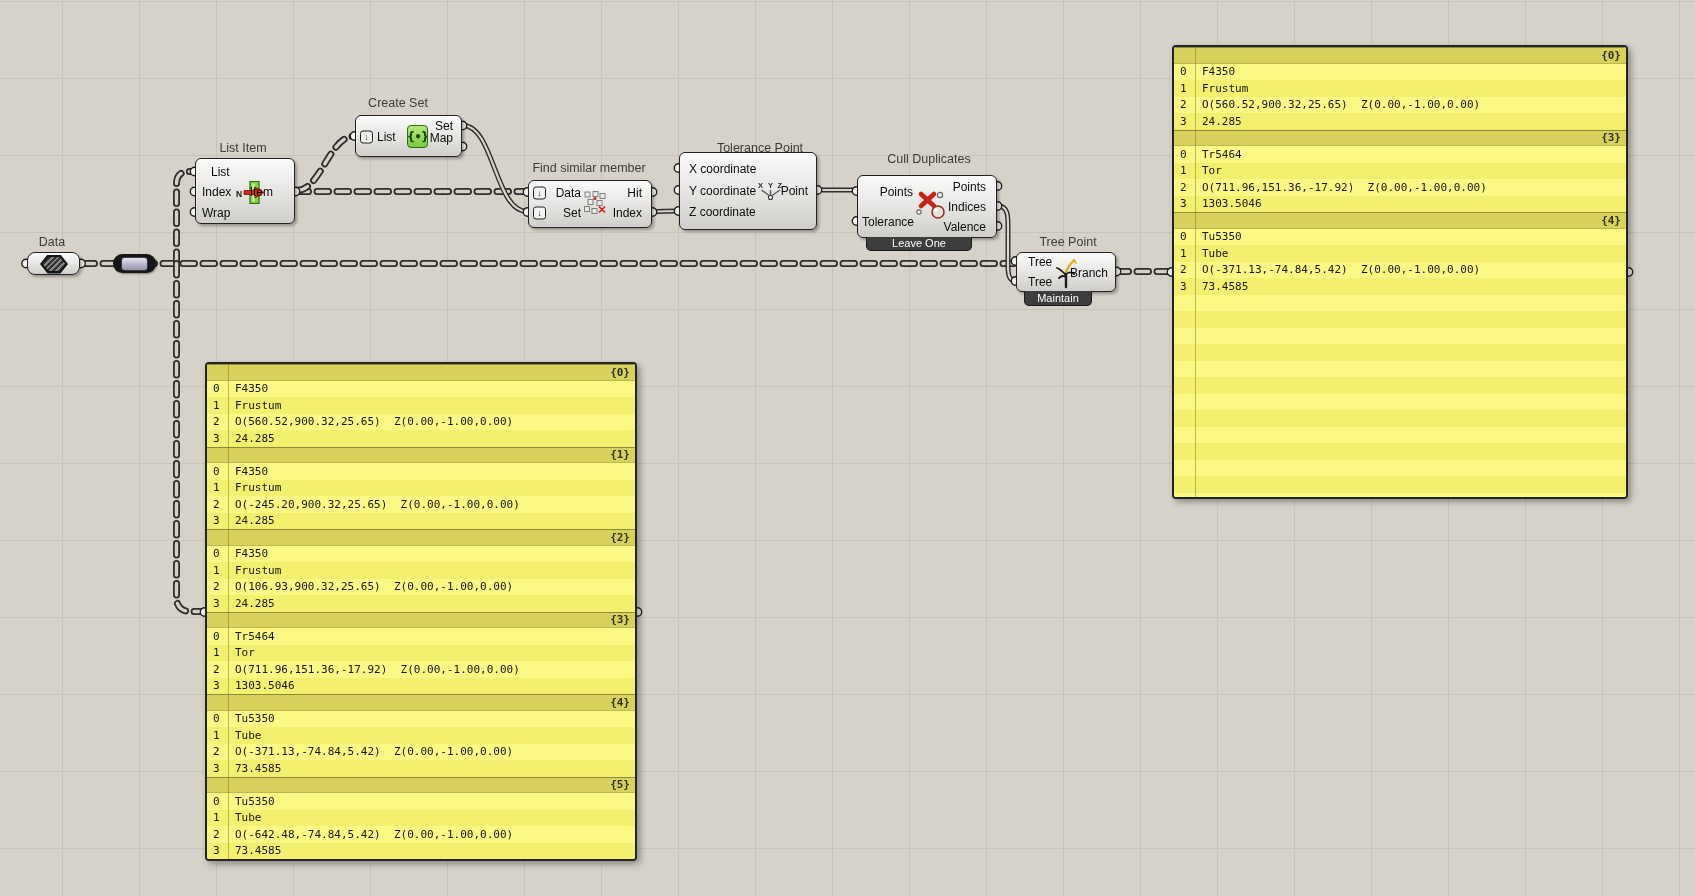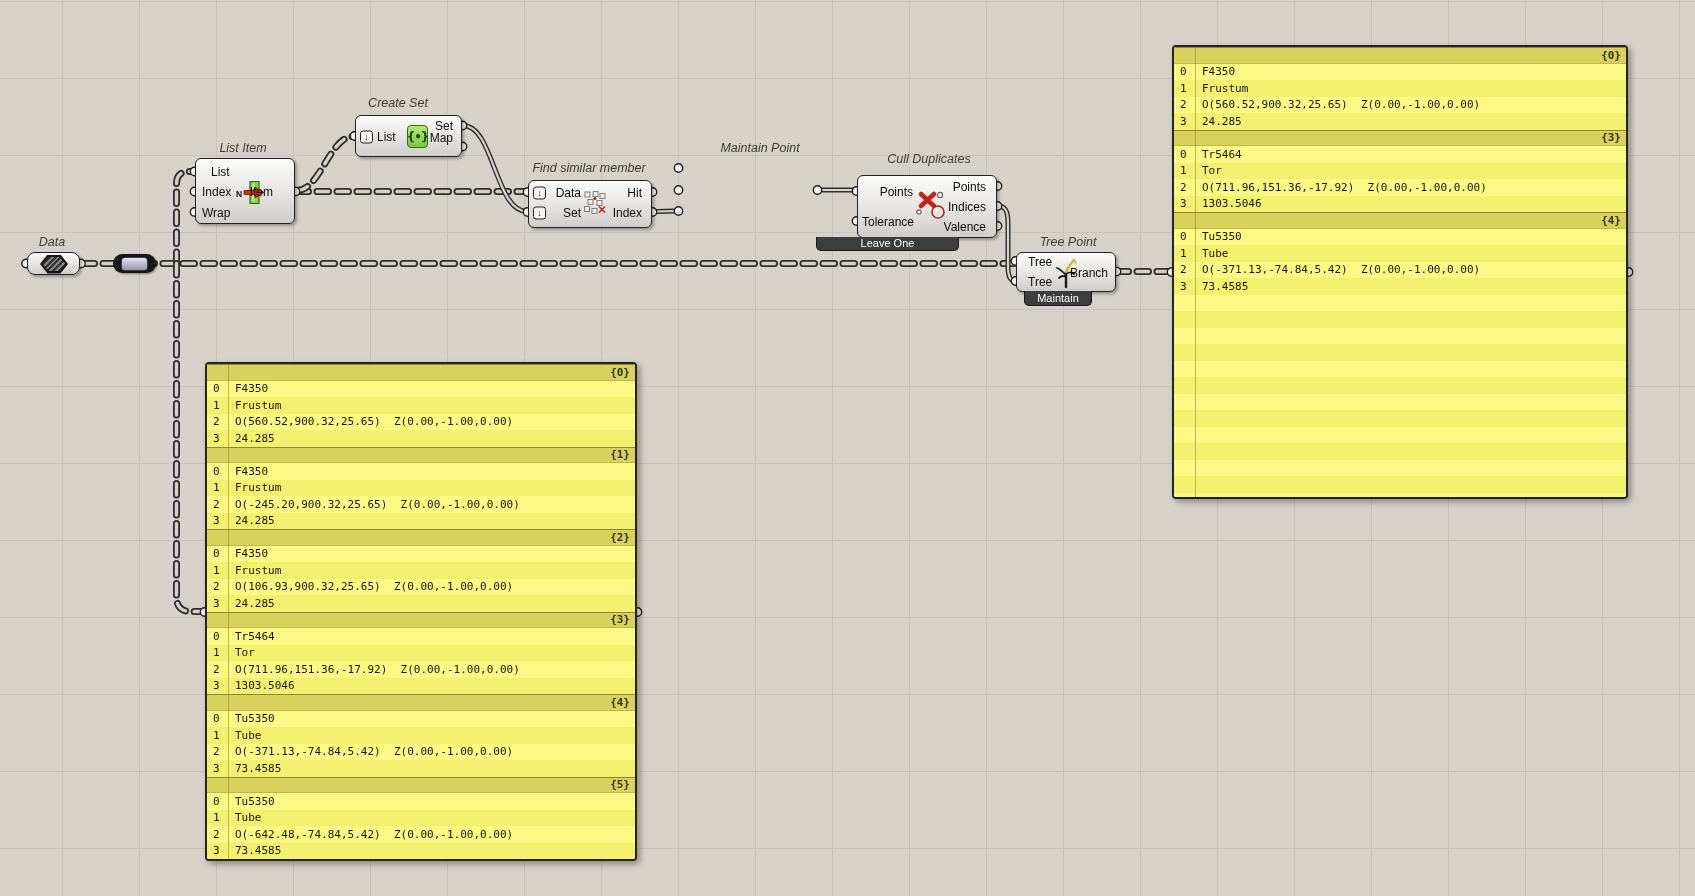--- a/index.html
+++ b/index.html
@@ -20,21 +20,21 @@
   .ws1{stroke:#2e2e2e;stroke-width:5;fill:none}
   .ws2{stroke:#d8d4cb;stroke-width:2.2;fill:none}
   .nub{fill:#f2f1ee;stroke:#1f1f1f;stroke-width:1.4;}
 
   .comp{
     position:absolute;background:linear-gradient(180deg,#fbfbfa 0%,#e9e8e6 45%,#cfcecb 100%);
     border:1.6px solid #222;border-radius:6px;
     box-shadow:2px 2px 3px rgba(0,0,0,.3), inset 0 1px 0 rgba(255,255,255,.75);
   }
   .lbl{position:absolute;transform:translateY(-50%);font-size:12px;color:#0d0d0d;white-space:nowrap;line-height:1;}
-  .comp-label{position:absolute;transform:translateX(-50%);font-style:italic;font-size:12.5px;color:#3c3c33;white-space:nowrap;}
+  .comp-label{position:absolute;transform:translateX(-50%);font-size:12.5px;color:#3c3c33;white-space:nowrap;}
   .band{
     position:absolute;background:#3d3d3d;border:1.5px solid #1a1a1a;border-top:none;
     border-radius:0 0 5px 5px;color:#fff;font-size:11px;
     display:flex;align-items:center;justify-content:center;white-space:nowrap;
   }
   .flat{
     position:absolute;transform:translateY(-50%);width:13px;height:13px;
     border:1.4px solid #222;border-radius:3px;background:#f4f3f1;
     display:inline-flex;align-items:center;justify-content:center;
     font-weight:bold;font-size:9px;color:#1a1a1a;line-height:1;
@@ -183,38 +183,51 @@
         <rect x="0.5" y="15.5" width="5" height="5"></rect>
           <rect x="8" y="17.5" width="5" height="5"></rect>
       </g>
       <circle cx="11" cy="7.5" r="1.6" fill="#cf2013"></circle>
       <path d="M15.5 16 l5 5 M20.5 16 l-5 5" stroke="#cf2013" stroke-width="1.7" stroke-linecap="round"></path>
     </svg>
     <span class="lbl" style="right:9px;top:12px">Hit</span>
     <span class="lbl" style="right:9px;top:32px">Index</span>
   </div>
 
-  <span class="comp-label" style="left:760px;top:141px">Maintain Point</span>
+  <span class="comp-label" style="left:760px;top:141px">Tolerance Point</span>
+  <div class="comp" style="left:679px;top:152px;width:138px;height:78px">
+    <span class="lbl" style="left:9px;top:16px">X coordinate</span>
+    <span class="lbl" style="left:9px;top:38px">Y coordinate</span>
+    <span class="lbl" style="left:9px;top:59px">Z coordinate</span>
+    <svg class="ic" style="left:77px;top:28px" width="28" height="20">
+      <text x="1" y="7" font-size="7.5" font-weight="bold" fill="#2c2c2c" font-family="Liberation Sans,sans-serif">X</text>
+      <text x="11" y="7" font-size="7.5" font-weight="bold" fill="#2c2c2c" font-family="Liberation Sans,sans-serif">Y</text>
+      <text x="20.5" y="7" font-size="7.5" font-weight="bold" fill="#2c2c2c" font-family="Liberation Sans,sans-serif">Z</text>
+      <path d="M4.5 9 L13.5 15.5 M13.5 9 L13.5 15.5 M23 9 L13.5 15.5" stroke="#5c5c5c" stroke-width="1.4" fill="none"></path>
+      <circle cx="13.5" cy="16.5" r="2" fill="#fff" stroke="#333" stroke-width="1.1"></circle>
+    </svg>
+    <span class="lbl" style="right:8px;top:38px">Point</span>
+  </div>
 
   <span class="comp-label" style="left:929px;top:152px">Cull Duplicates</span>
   <div class="comp" style="left:857px;top:175px;width:140px;height:63px">
     <span class="lbl" style="left:8px;top:16px;width:47px;text-align:right">Points</span>
     <span class="lbl" style="left:4px;top:46px;width:51px;text-align:right">Tolerance</span>
     <svg class="ic" style="left:57px;top:13px" width="32" height="32">
       <path d="M6 5 L19 17 M19 5 L6 17" stroke="#c6221a" stroke-width="4.6" stroke-linecap="round"></path>
       <circle cx="25" cy="6" r="2.6" fill="#f6f5f2" stroke="#666" stroke-width="1.2"></circle>
       <circle cx="4" cy="23" r="2.2" fill="#f6f5f2" stroke="#666" stroke-width="1.2"></circle>
       <circle cx="23" cy="23" r="6" fill="#e6e4df" stroke="#9c2d22" stroke-width="1.6"></circle>
       <circle cx="21" cy="21" r="1.6" fill="#fff"></circle>
     </svg>
     <span class="lbl" style="right:10px;top:11px">Points</span>
     <span class="lbl" style="right:10px;top:31px">Indices</span>
     <span class="lbl" style="right:10px;top:51px">Valence</span>
   </div>
-  <div class="band" style="left:816px;top:236.5px;width:143px;height:14.5px">Leave One</div>
+  <div class="band" style="left:866px;top:236.5px;width:106px;height:14.5px">Leave One</div>
 
   <span class="comp-label" style="left:1068px;top:235px">Tree Point</span>
   <div class="comp" style="left:1016px;top:252px;width:100px;height:40px">
     <span class="lbl" style="left:11px;top:9px">Tree</span>
     <span class="lbl" style="left:11px;top:29px">Tree</span>
     <svg class="ic" style="left:37px;top:3px" width="24" height="34">
       <path d="M12 31 L12 16" stroke="#1c1c1c" stroke-width="2.4" stroke-linecap="round"></path>
       <path d="M12 19 C8 15 6 13 3 12 M12 21 C9 19 7 20 5 22 M12 18 C15 16 18 16 20 18" stroke="#1c1c1c" stroke-width="1.8" fill="none" stroke-linecap="round"></path>
       <path d="M12 16 C14 11 16 8 20 4" stroke="#d8b31c" stroke-width="2.4" fill="none" stroke-linecap="round"></path>
       <path d="M20 4 l2 3" stroke="#d8b31c" stroke-width="1.6" stroke-linecap="round"></path>

